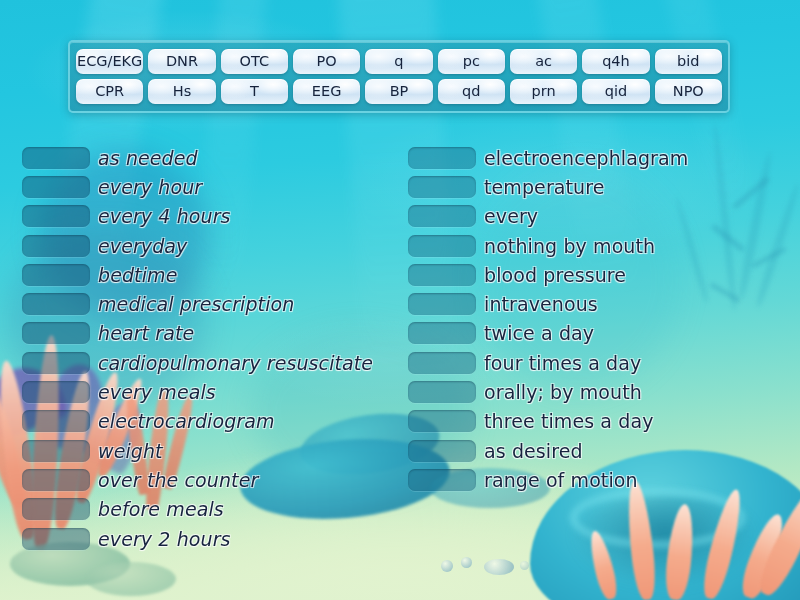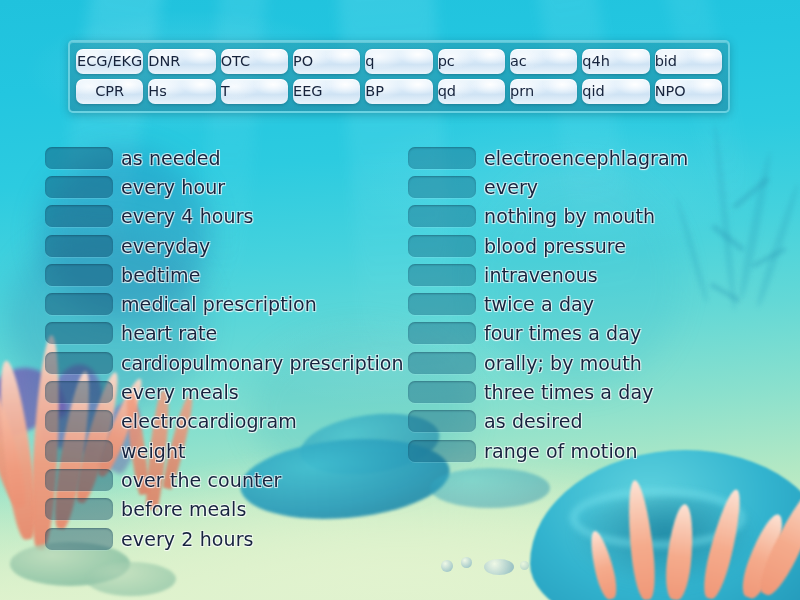--- a/index.html
+++ b/index.html
@@ -223,21 +223,21 @@
     display: flex;
     flex-direction: column;
     gap: 5px;
   }
   .tile-row { display: flex; gap: 5px; }
 
   .tile {
     flex: 1 1 0;
     height: 25px;
     line-height: 25px;
-    text-align: left;
+    text-align: center;
     font-size: 14.5px;
     color: #16233c;
     border-radius: 7px;
     background:
       radial-gradient(ellipse 42% 58% at 78% 22%, rgba(255,255,255,.98) 0%, rgba(255,255,255,0) 72%),
       radial-gradient(ellipse 55% 70% at 20% 30%, rgba(255,255,255,.78) 0%, rgba(255,255,255,0) 70%),
       linear-gradient(to bottom, #e9f4fb 0%, #dfeefb 30%, #cfe3f4 62%, #eaf4fb 100%);
     box-shadow: 0 1px 3px rgba(12,60,80,.35), inset 0 1px 1px rgba(255,255,255,.95);
     cursor: grab;
     user-select: none;
@@ -246,21 +246,21 @@
   }
   .tile:first-child { text-align: center; }
 
   
   .column {
     position: absolute;
     top: 143px;
     display: flex;
     flex-direction: column;
   }
-  #column-left  { left: 45px;  width: 375px; }
+  #column-left  { left: 22px;  width: 375px; font-style: italic; }
   #column-right { left: 408px; width: 380px; }
 
   .answer-row {
     display: flex;
     align-items: center;
     height: 29.3px;
     gap: 8px;
   }
 
   .drop-slot {
@@ -406,21 +406,21 @@
       <div class="answer-row">
         <div class="drop-slot"></div>
         <div class="answer-text">medical prescription</div>
       </div>
       <div class="answer-row">
         <div class="drop-slot"></div>
         <div class="answer-text">heart rate</div>
       </div>
       <div class="answer-row">
         <div class="drop-slot"></div>
-        <div class="answer-text">cardiopulmonary prescription</div>
+        <div class="answer-text">cardiopulmonary resuscitate</div>
       </div>
       <div class="answer-row">
         <div class="drop-slot"></div>
         <div class="answer-text">every meals</div>
       </div>
       <div class="answer-row">
         <div class="drop-slot"></div>
         <div class="answer-text">electrocardiogram</div>
       </div>
       <div class="answer-row">
@@ -440,20 +440,24 @@
         <div class="answer-text">every 2 hours</div>
       </div>
     </div>
   <div class="column" id="column-right">
       <div class="answer-row">
         <div class="drop-slot"></div>
         <div class="answer-text">electroencephlagram</div>
       </div>
       <div class="answer-row">
         <div class="drop-slot"></div>
+        <div class="answer-text">temperature</div>
+      </div>
+      <div class="answer-row">
+        <div class="drop-slot"></div>
         <div class="answer-text">every</div>
       </div>
       <div class="answer-row">
         <div class="drop-slot"></div>
         <div class="answer-text">nothing by mouth</div>
       </div>
       <div class="answer-row">
         <div class="drop-slot"></div>
         <div class="answer-text">blood pressure</div>
       </div>

